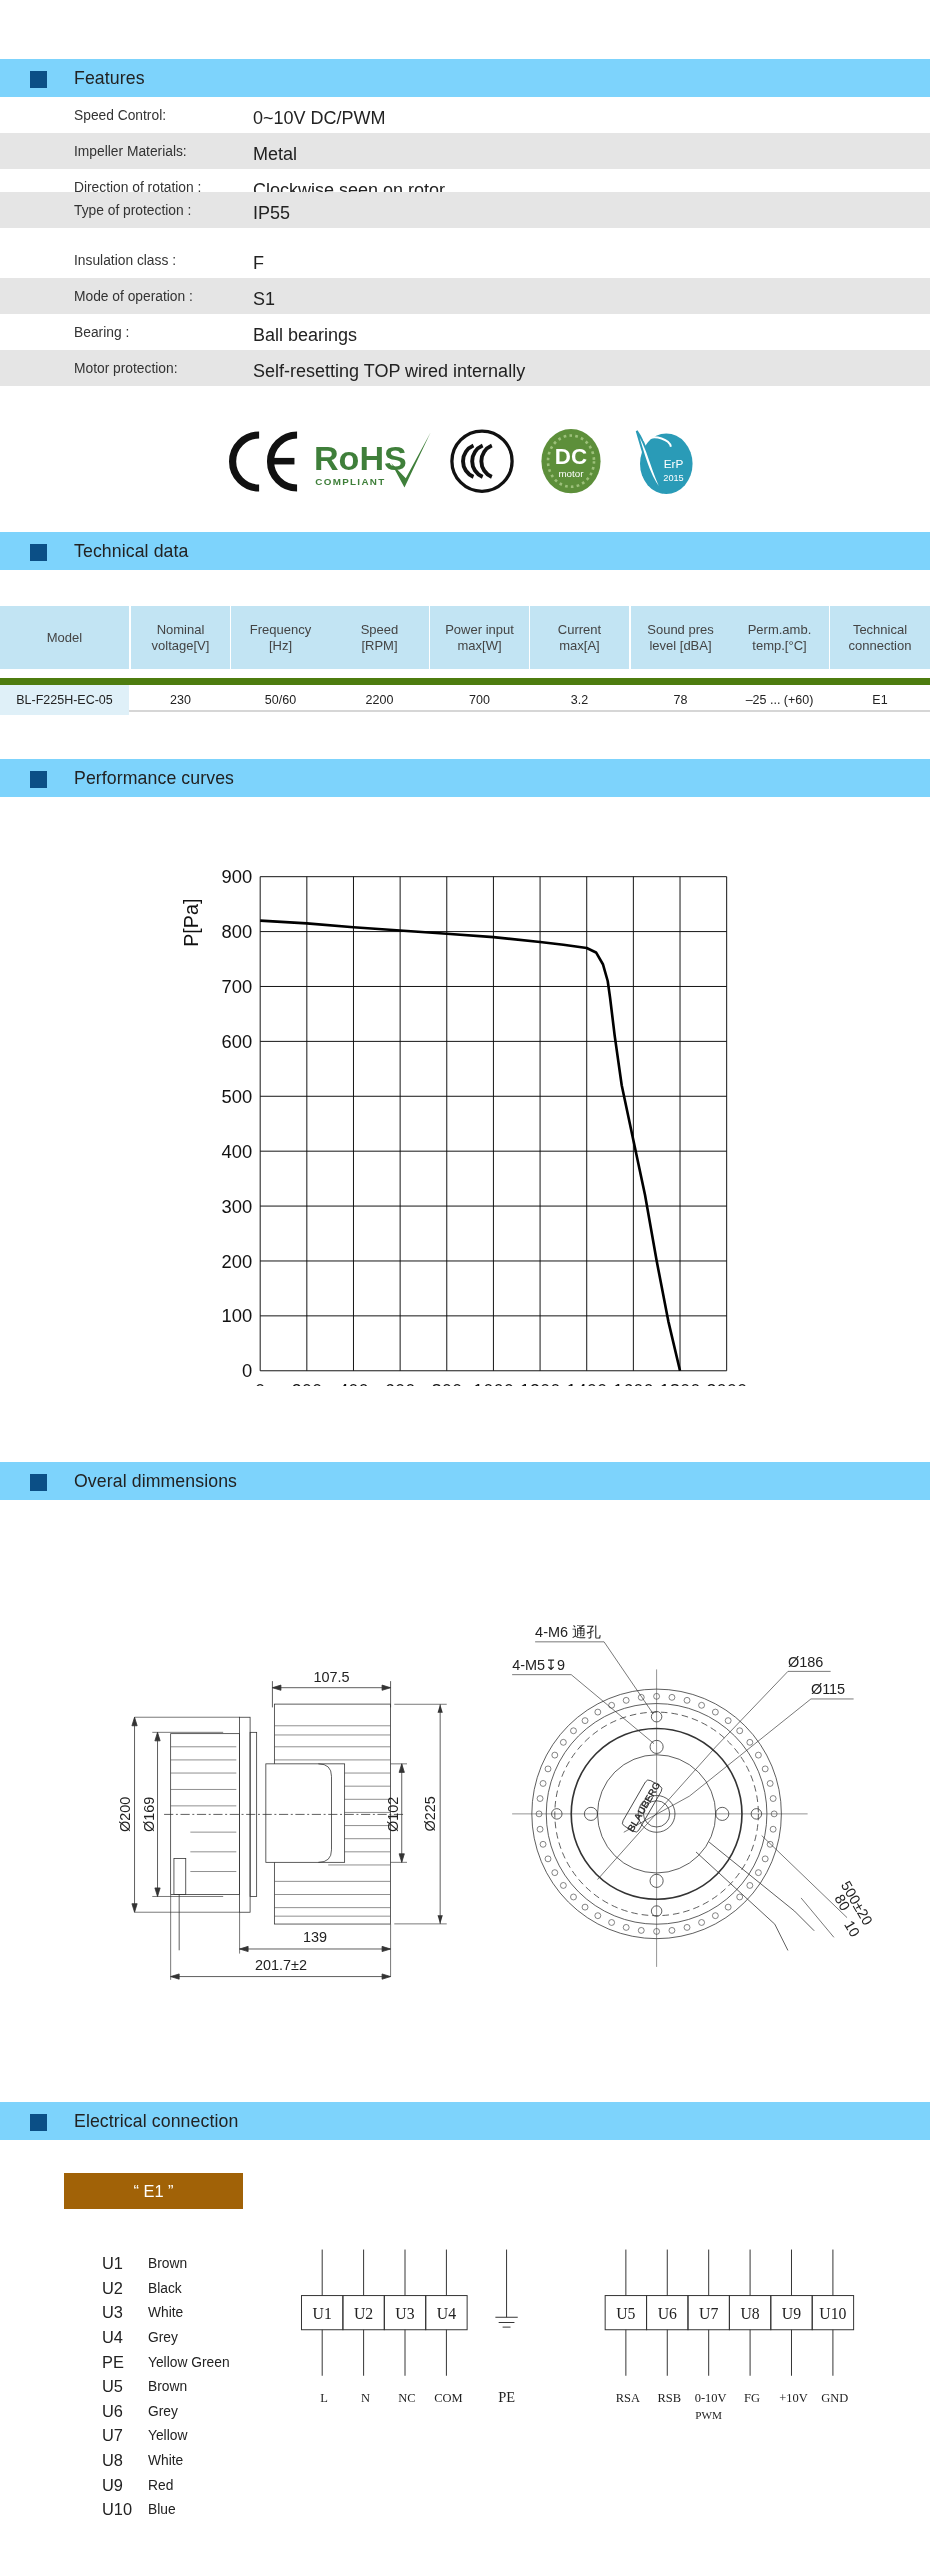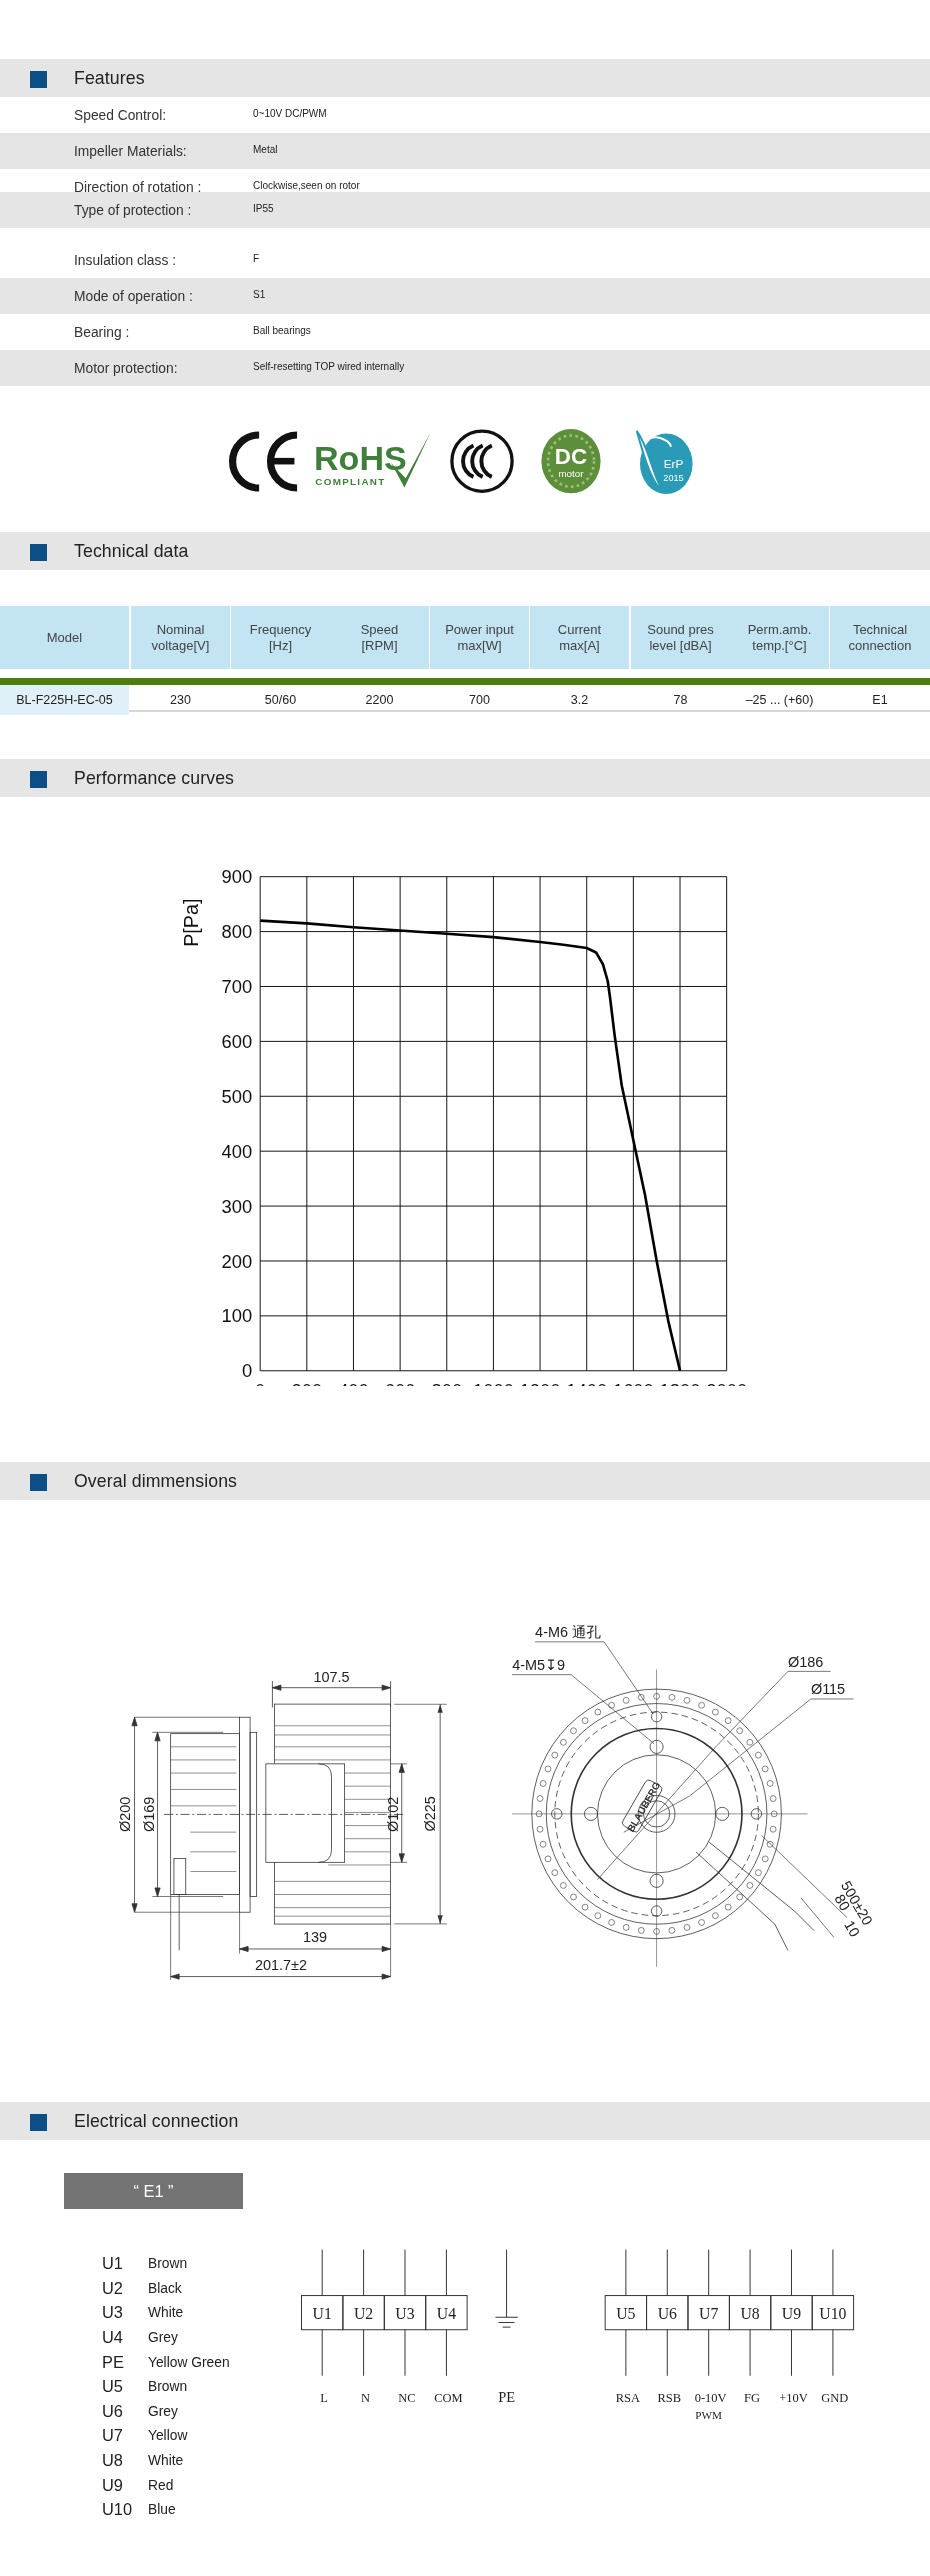--- a/index.html
+++ b/index.html
@@ -1,42 +1,42 @@
 <!DOCTYPE html>
 <html style="font-size:10.5px"><head>
 <meta charset="utf-8">
 <style>
   * { box-sizing: border-box; margin: 0; padding: 0; }
   html, body { width: 931px; background: #ffffff; }
   body { position: relative; height: 2576px; font-family: "Liberation Sans", "DejaVu Sans", sans-serif; color: #222; overflow-x: hidden; }
 
-  .section-header { position: absolute; left: 0; width: 931px; height: 38px; background: #e5e5e5; padding-left: 44px; }
+  .section-header { position: absolute; left: 0; width: 931px; height: 38px; background: #7dd3fc; padding-left: 44px; }
   .section-header .sq { position: absolute; left: 30px; top: 11.8px; width: 17px; height: 17px; background: #0b4f86; }
   .section-header .title { position: absolute; left: 74px; top: 9.2px; font-size: 17.7px; color: #222; letter-spacing: 0.1px; }
 
   .feat-row { position: absolute; left: 0; width: 931px; height: 36px; }
   .feat-row.alt { background: #e5e5e5; }
   .feat-row .lbl { position: absolute; left: 74px; top: 11px; font-size: 13.8px; color: #333; }
-  .feat-row .val { position: absolute; left: 253px; top: 11px; font-size: 10px; color: #222; }
+  .feat-row .val { position: absolute; left: 253px; top: 11px; font-size: 18px; color: #222; }
 
   .logos { position: absolute; left: 229px; top: 427px; width: 473px; height: 69px; }
   .logo { position: absolute; top: 0; }
 
   .tech-table { position: absolute; left: 0; top: 606px; width: 931px; }
   .th-row { position: absolute; top: 0; height: 63px; width: 931px; }
   .th { position: absolute; top: 0; height: 63px; background: #c2e4f3; font-size: 13px; color: #444; text-align: center; display: flex; align-items: center; justify-content: center; line-height: 15.8px; padding: 0 2.6px; }
   .td-row { position: absolute; top: 72px; height: 34px; width: 931px; border-top: 7px solid #4d7c0f; border-bottom: 2px solid #d6d6d6; }
   .td { position: absolute; top: 0; height: 30px; font-size: 12.5px; color: #222; display: flex; align-items: center; justify-content: center; }
   .td.model { background: #dff0f8; }
 
   .chart-wrap { position: absolute; left: 0; top: 847px; width: 931px; height: 539px; }
 
   .dim-wrap { position: absolute; left: 0; top: 1589px; width: 931px; height: 460px; }
 
-  .e1-badge { position: absolute; left: 64px; top: 2173px; width: 179px; height: 36px; background: #737373; color: #fff; font-size: 16.4px; display: flex; align-items: center; justify-content: center; }
+  .e1-badge { position: absolute; left: 64px; top: 2173px; width: 179px; height: 36px; background: #a16207; color: #fff; font-size: 16.4px; display: flex; align-items: center; justify-content: center; }
   .wire-list { position: absolute; left: 102px; top: 2254px; }
   .wire-item { position: absolute; left: 0; height: 24px; width: 197px; }
   .wire-item .code { position: absolute; left: 0; top: 0; font-size: 16.4px; color: #222; }
   .wire-item .color { position: absolute; left: 46px; top: 2px; font-size: 13.8px; color: #222; }
   .elec-diagram { position: absolute; left: 289px; top: 2233px; width: 631px; height: 204px; }
 </style>
 </head>
 <body>
 
 <div class="section-header" style="top:59px">

